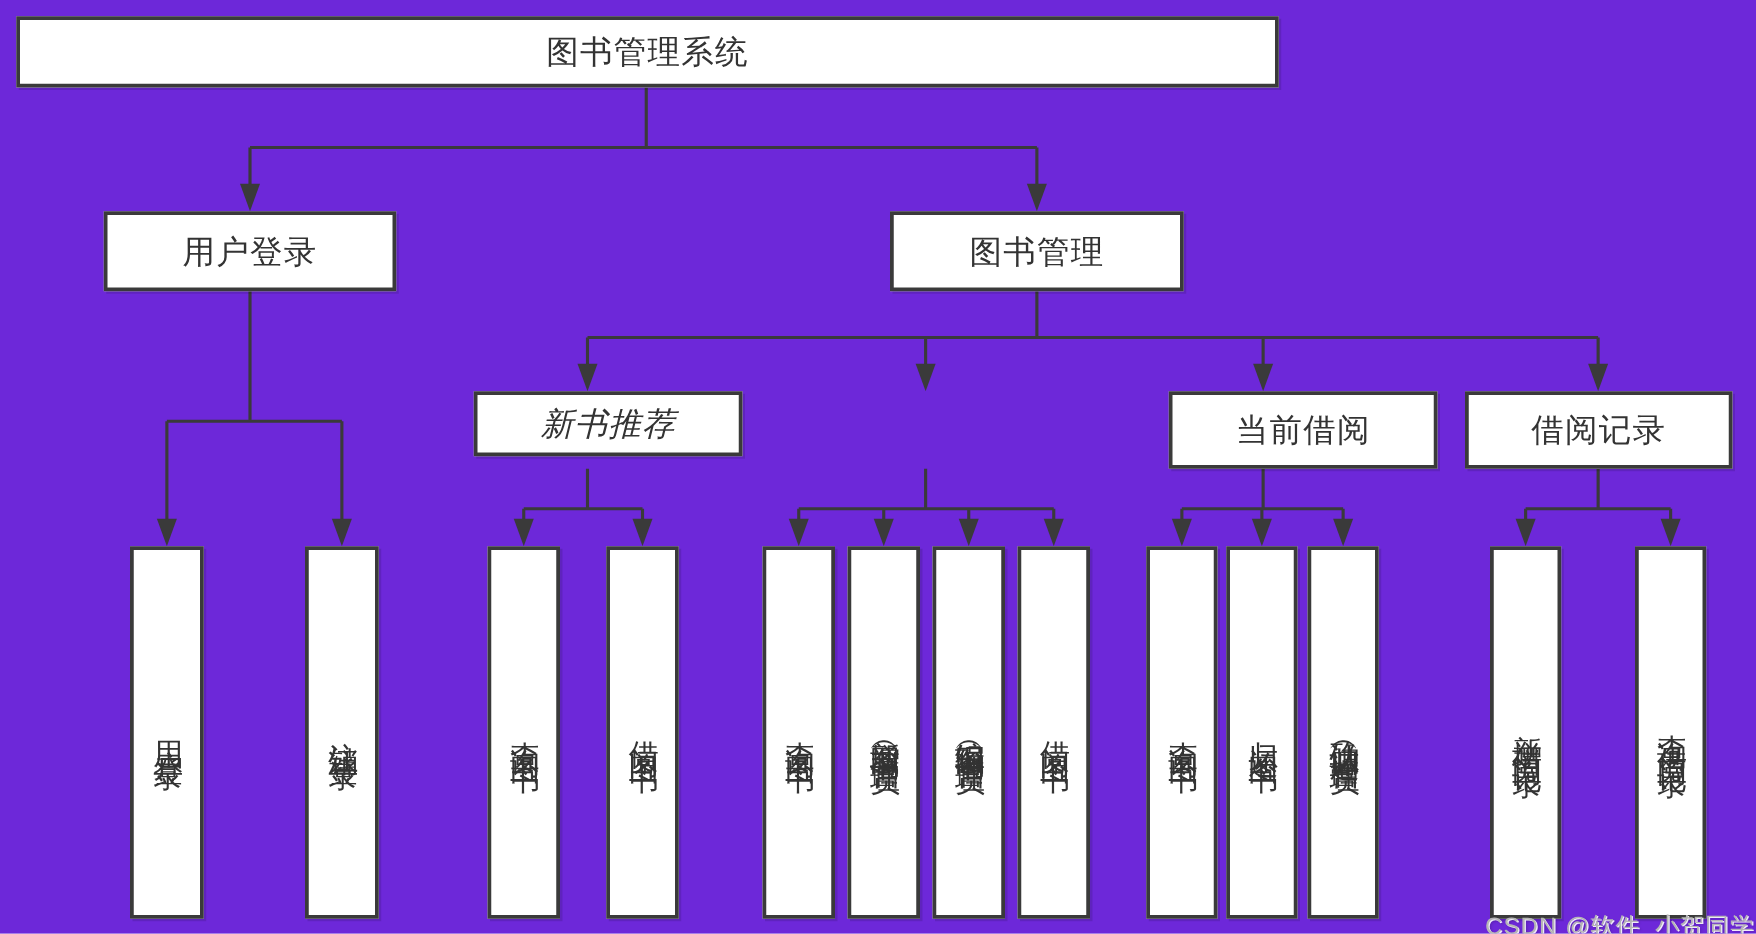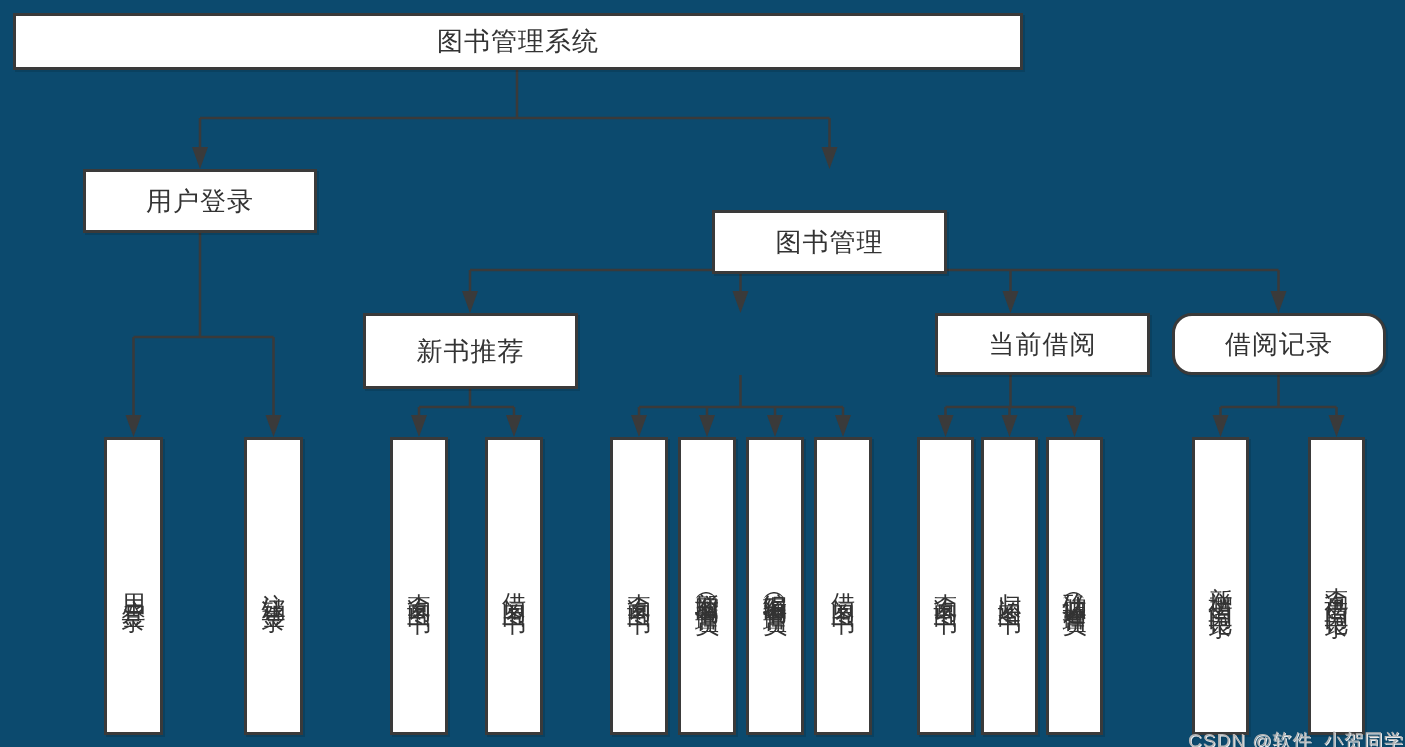--- a/index.html
+++ b/index.html
@@ -1,20 +1,20 @@
 <!DOCTYPE html>
 <html><head>
 <meta charset="utf-8">
 <style>
   html, body { margin: 0; padding: 0; background: #ffffff; }
   #stage {
     position: relative;
     width: 1405px;
     height: 747px;
-    background: #0c4a6e;
+    background: #6d28d9;
     font-family: "Liberation Sans", sans-serif;
     overflow: hidden;
   }
   #connectors {
     position: absolute;
     left: 0; top: 0;
     width: 1405px; height: 747px;
   }
   .hbox {
     position: absolute;
@@ -101,25 +101,25 @@
       <polygon points="1001.5,415 1017.5,415 1009.5,437"></polygon>
       <polygon points="1066.5,415 1082.5,415 1074.5,437"></polygon>
       <polygon points="1212.5,415 1228.5,415 1220.5,437"></polygon>
       <polygon points="1328.5,415 1344.5,415 1336.5,437"></polygon>
     </g>
   </svg>
 
   <div class="hbox root" style="left:13px; top:13px; width:1010px; height:57px;">图书管理系统</div>
 
   <div class="hbox" style="left:83px; top:169px; width:234px; height:64px;">用户登录</div>
-  <div class="hbox" style="left:712px; top:169px; width:235px; height:64px;margin-top:41px;">图书管理</div>
+  <div class="hbox" style="left:712px; top:169px; width:235px; height:64px;">图书管理</div>
 
-  <div class="hbox" style="left:363px; top:313px; width:215px; height:76px;">新书推荐</div>
+  <div class="hbox" style="left:379px; top:313px; width:215px; height:52px;font-style:italic;">新书推荐</div>
   <div class="hbox" style="left:903px; top:313px; width:215px; height:62px;margin-left:32px;">当前借阅</div>
-  <div class="hbox" style="left:1172px; top:313px; width:214px; height:62px;border-radius:20px;">借阅记录</div>
+  <div class="hbox" style="left:1172px; top:313px; width:214px; height:62px;">借阅记录</div>
 
   <div class="vbox" style="left:104px; width:59px;">用户登录</div>
   <div class="vbox" style="left:244px; width:59px;">注销登录</div>
 
   <div class="vbox" style="left:390px; width:58px;">查询图书</div>
   <div class="vbox" style="left:485px; width:58px;">借阅图书</div>
 
   <div class="vbox" style="left:610px; width:58px;">查询图书</div>
   <div class="vbox" style="left:678px; width:58px; letter-spacing:3px;">新增图书（管理员）</div>
   <div class="vbox" style="left:746px; width:58px; letter-spacing:3px;">编辑图书（管理员）</div>

